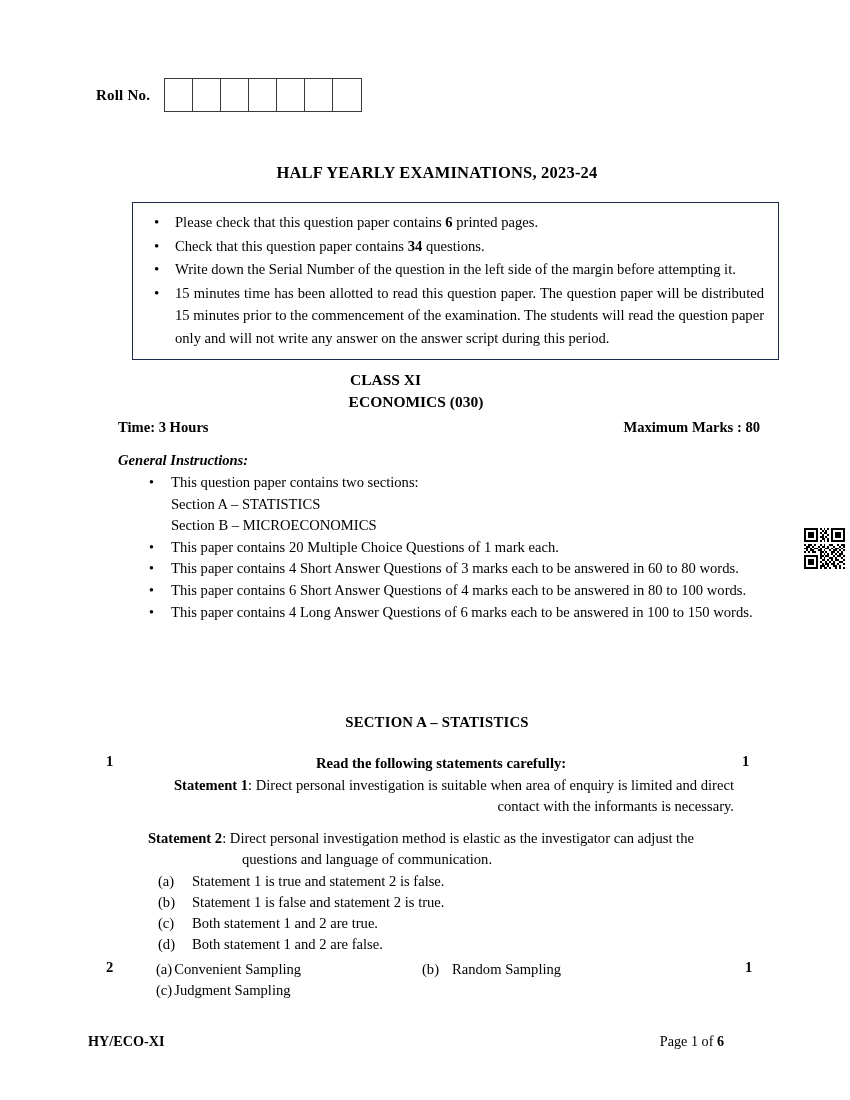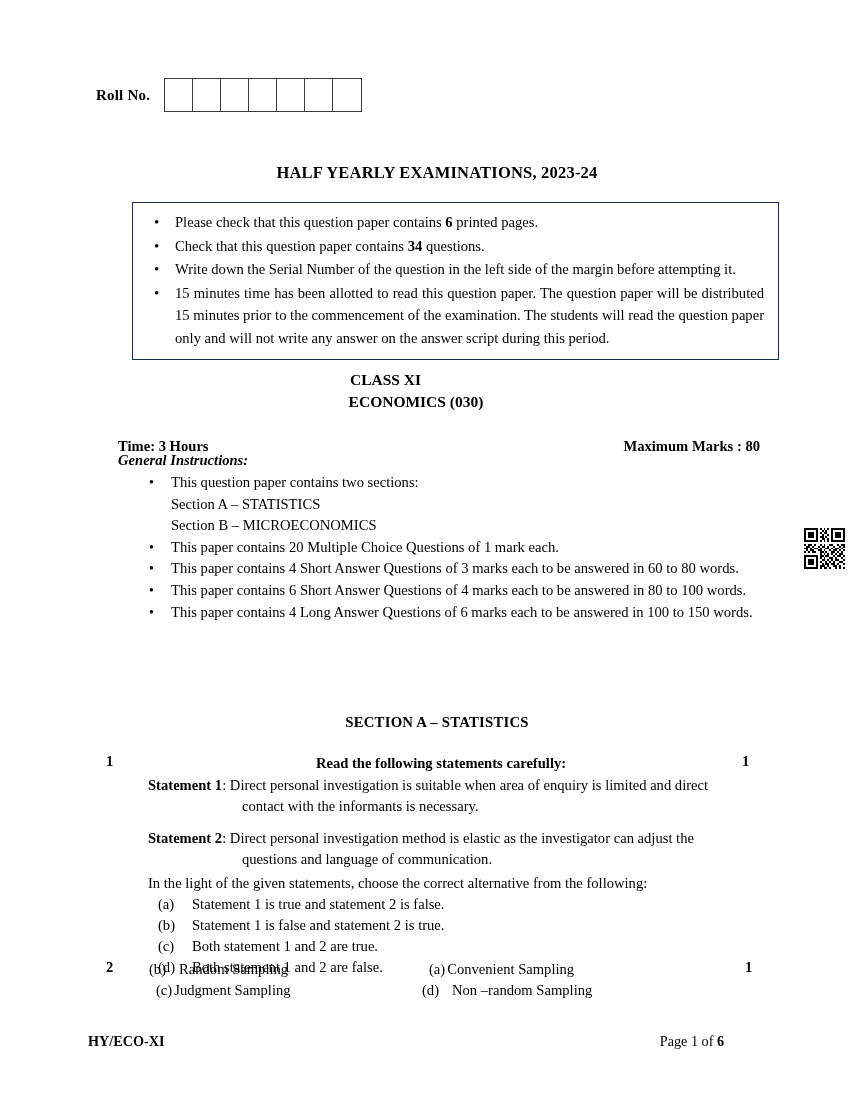--- a/index.html
+++ b/index.html
@@ -118,21 +118,20 @@
   
   .time-marks {
     position: absolute;
     left: 106px;
     top: 419px;
     width: 642px;
     display: flex;
     justify-content: space-between;
     font-weight: bold;
     font-size: 14.6px;
-    margin-top: 19px;
   }
 
   
   .gen-instr-head {
     position: absolute;
     left: 106px;
     top: 452px;
     font-weight: bold;
     font-style: italic;
     font-size: 14.6px;
@@ -431,45 +430,43 @@
     </svg>
   </div>
 
   <div class="section-head">SECTION A – STATISTICS</div>
 
   <div class="q-block" style="top:753px;">
     <div class="q-num">1</div>
     <div class="q-marks">1</div>
     <div class="q-body">
       <div class="q-stem-bold">Read the following statements carefully:</div>
-      <div class="stmt" style="padding-left: 94px; text-indent: -94px;">
+      <div class="stmt" style="padding-left: 94px; text-indent: -94px; text-align: right;">
         <span class="stmt-label">Statement 1</span><span id="s1text" style="display: inline;">: Direct personal investigation is suitable when area of enquiry is limited and direct contact with the informants is necessary.</span>
       </div>
       <div class="stmt" style="margin-top: 10px; padding-left: 94px; text-indent: -94px;">
         <span class="stmt-label">Statement 2</span><span id="s2text" style="display: inline;">: Direct personal investigation method is elastic as the investigator can adjust the questions and language of communication.</span>
       </div>
-      <div class="lead-line" style="margin-top:2px;">In the light of the given statements, choose the correct alternative from the following:</div>
       <ul class="opts-single" id="q1-options">
           <li><span class="opt-tag">(a)</span><span>Statement 1 is true and statement 2 is false.</span></li>
           <li><span class="opt-tag">(b)</span><span>Statement 1 is false and statement 2 is true.</span></li>
           <li><span class="opt-tag">(c)</span><span>Both statement 1 and 2 are true.</span></li>
           <li><span class="opt-tag">(d)</span><span>Both statement 1 and 2 are false.</span></li>
         </ul>
     </div>
   </div>
 
   <div class="q-block" style="top:959px;">
     <div class="q-num">2</div>
     <div class="q-marks" style="left:733px;">1</div>
     <div class="q-body" style="left:136px;width:586px;">
       <div class="opts-grid" id="q2-options">
+          <div class="cell"><span class="opt-tag">(a)</span><span>Convenient  Sampling</span></div>
           <div class="cell colb"><span class="opt-tag">(b)</span><span>Random  Sampling</span></div>
-          <div class="cell"><span class="opt-tag">(a)</span><span>Convenient  Sampling</span></div>
           <div class="cell"><span class="opt-tag">(c)</span><span>Judgment  Sampling</span></div>
-          <div class="cell colb"><span class="opt-tag">(d)</span><span>Non –random Sampling</span></div>
         </div>
     </div>
   </div>
 
   <div class="footer">
     <span class="footer-left">HY/ECO-XI</span>
     <span class="footer-right">
       <span>Page </span><span>1</span><span> of </span><b>6</b>
     </span>
   </div>

